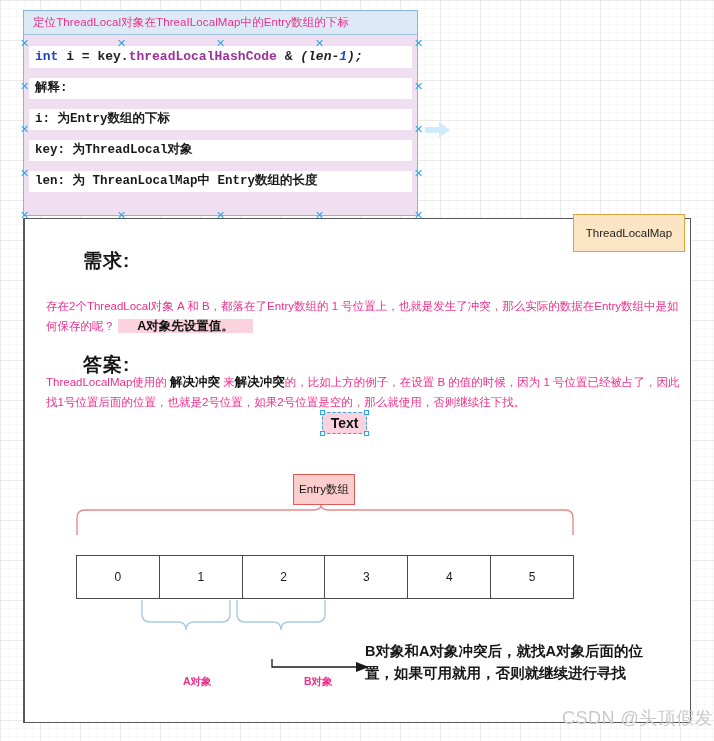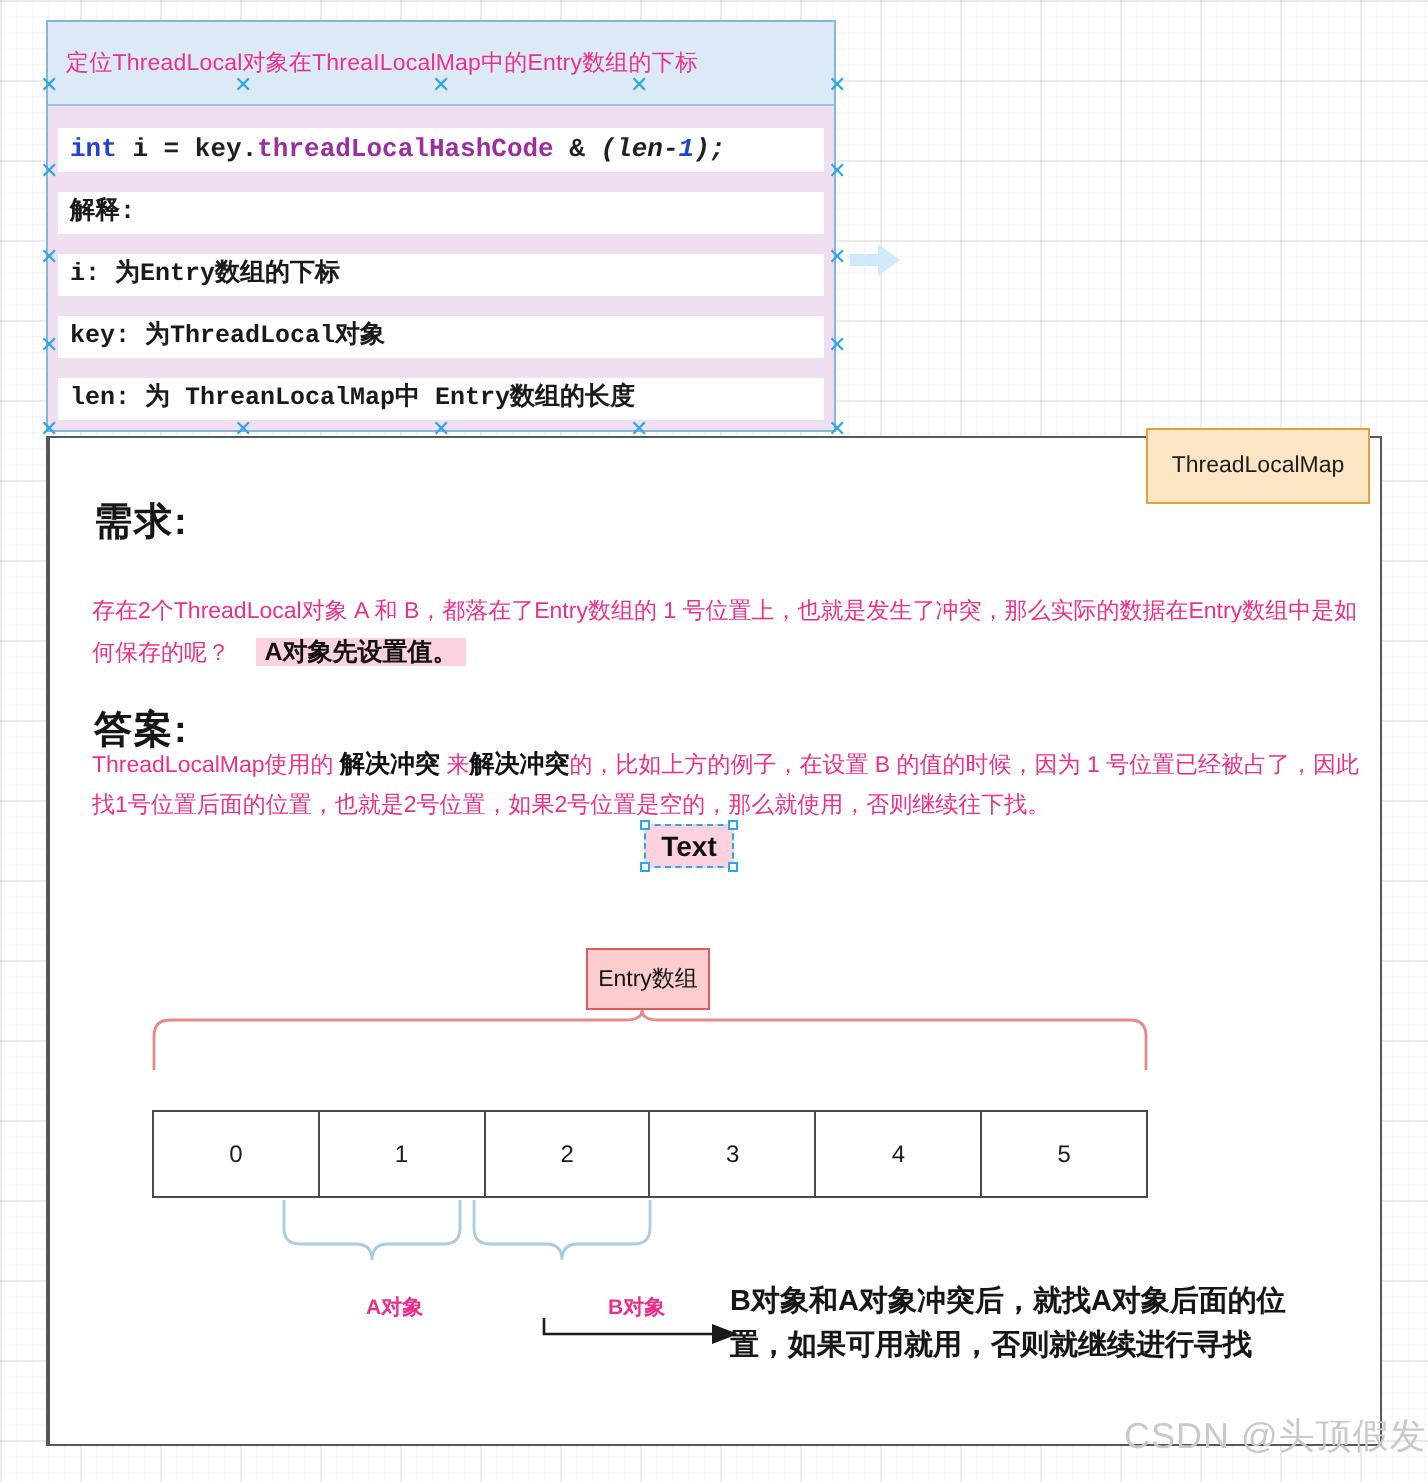--- a/index.html
+++ b/index.html
@@ -28,21 +28,21 @@
     position: absolute;
     left: 23px;
     top: 10px;
     width: 395px;
     height: 206px;
     border: 1px solid #8ab6d6;
     box-sizing: border-box;
     background: #f0dff0;
   }
   #top-card-header {
-    height: 42px;
+    height: 24px;
     background: #dceaf7;
     border-bottom: 1px solid #9fc2dd;
     box-sizing: border-box;
     display: flex;
     align-items: center;
     padding-left: 9px;
   }
   #top-card-header .t {
     color: #ec2f8a;
     font-size: 11.5px;
@@ -142,20 +142,21 @@
     font-size: 11.5px;
     color: #1c1c1c;
   }
 
   .sec-head {
     position: absolute;
     font-size: 19px;
     font-weight: bold;
     color: #161616;
     letter-spacing: 1px;
+    margin-left: 36px;
   }
   #req-head { left: 47px; top: 248px; }
   #ans-head { left: 47px; top: 352px; }
 
   #req-body {
     position: absolute;
     left: 46px;
     top: 296px;
     width: 640px;
     font-size: 11.5px;
@@ -164,21 +165,21 @@
   }
   #ans-body {
     position: absolute;
     left: 46px;
     top: 372px;
     width: 640px;
     font-size: 11.5px;
     line-height: 20px;
     color: #ec2f8a;
   }
-  .hl { background: #fbd2dd; padding: 0 4px; margin-left: 10px; }
+  .hl { background: #fbd2dd; padding: 0 19px; }
   .em-dark2 {
     color: #111111;
     font-weight: bold;
     font-size: 12.5px;
   }
 
   
   #text-box {
     position: absolute;
     left: 322px;
@@ -245,20 +246,21 @@
     color: #1a1a1a;
   }
   .cell:last-child { border-right: none; }
 
   #blue-braces { position: absolute; left: 140px; top: 600px; width: 195px; height: 36px; }
   .obj-label {
     position: absolute;
     font-size: 10.5px;
     color: #ec2f8a;
     font-weight: bold;
+    margin-top: 28px;
   }
   #label-a { left: 183px; top: 647px; }
   #label-b { left: 264px; top: 647px; padding-left: 40px; }
 
   #black-arrow { position: absolute; left: 270px; top: 655px; width: 100px; height: 18px; }
 
   #note-text {
     position: absolute;
     left: 365px;
     top: 640px;

